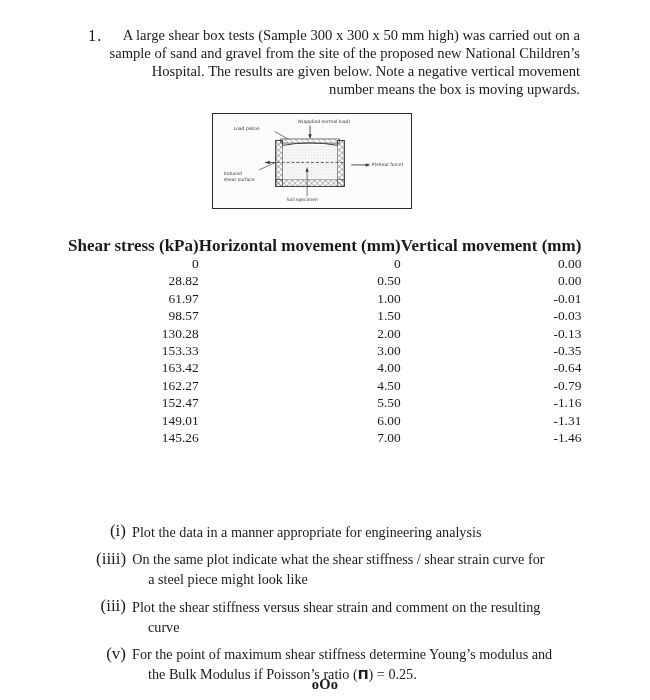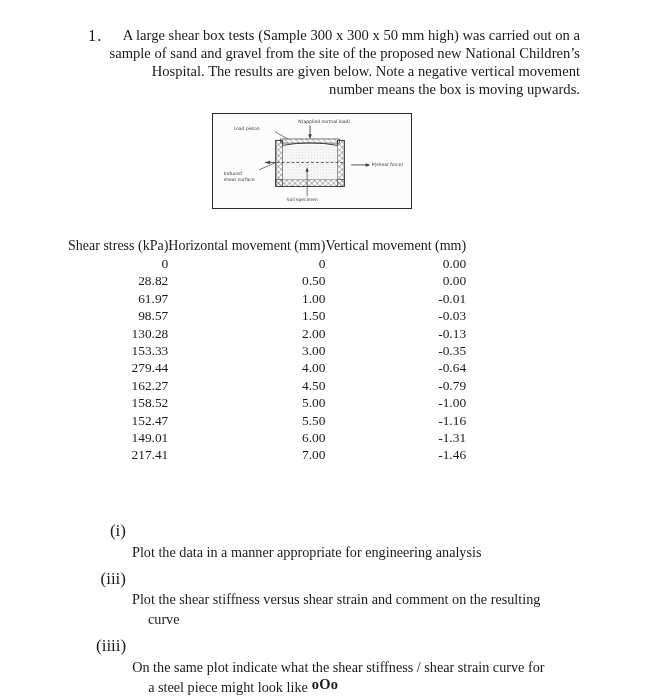--- a/index.html
+++ b/index.html
@@ -68,25 +68,25 @@
     top: 238px;
     width: 394px;
   }
   table.data {
     border-collapse: collapse;
     width: 100%;
     font-size: 13.4px;
     line-height: 16.8px;
   }
   table.data th {
-    font-weight: normal;
+    font-weight: bold;
     text-align: center;
     padding: 0 0 1px 0;
     white-space: nowrap;
-    font-size: 14px;
+    font-size: 17px;
   }
   table.data td {
     text-align: right;
     padding: 0.3px 0;
     white-space: nowrap;
   }
   table.data th.c1, table.data td.c1 { width: 33%; }
   table.data th.c2, table.data td.c2 { width: 37%; margin-top: 9px; }
   table.data th.c3, table.data td.c3 { width: 30%; }
 
@@ -109,21 +109,20 @@
     font-size: 17px;
     line-height: 19.5px;
     padding-right: 6px;
     white-space: nowrap;
   }
   .roman-body {
     flex: 1 1 auto;
     font-size: 14.2px;
     line-height: 19.8px;
     padding-top: 1.5px;
-    margin-top: 20px;
   }
   .roman-body .cont {
     display: block;
     padding-left: 16px;
   }
   .nu-symbol {
     font-family: "DejaVu Sans", sans-serif;
     font-weight: bold;
     font-size: 13px;
   }
@@ -236,65 +235,60 @@
           <td class="c1">130.28</td>
           <td class="c2">2.00</td>
           <td class="c3">-0.13</td>
         </tr>
         <tr>
           <td class="c1">153.33</td>
           <td class="c2">3.00</td>
           <td class="c3">-0.35</td>
         </tr>
         <tr>
-          <td class="c1">279.44</td>
+          <td class="c1">163.42</td>
           <td class="c2">4.00</td>
           <td class="c3">-0.64</td>
         </tr>
         <tr>
           <td class="c1">162.27</td>
           <td class="c2">4.50</td>
           <td class="c3">-0.79</td>
         </tr>
         <tr>
-          <td class="c1">158.52</td>
-          <td class="c2">5.00</td>
-          <td class="c3">-1.00</td>
-        </tr>
-        <tr>
           <td class="c1">152.47</td>
           <td class="c2">5.50</td>
           <td class="c3">-1.16</td>
         </tr>
         <tr>
           <td class="c1">149.01</td>
           <td class="c2">6.00</td>
           <td class="c3">-1.31</td>
         </tr>
         <tr>
-          <td class="c1">217.41</td>
+          <td class="c1">145.26</td>
           <td class="c2">7.00</td>
           <td class="c3">-1.46</td>
         </tr>
       </tbody>
   </table>
 </div>
 
 <div class="roman-list" id="roman-list">
     <div class="roman-item">
       <div class="roman-marker">(i)</div>
       <div class="roman-body"><span>Plot the data in a manner appropriate for engineering analysis</span></div>
     </div>
     <div class="roman-item">
+      <div class="roman-marker">(iiii)</div>
+      <div class="roman-body"><span>On the same plot indicate what the shear stiffness / shear strain curve for</span><span class="cont">a steel piece might look like</span></div>
+    </div>
+    <div class="roman-item">
       <div class="roman-marker">(iii)</div>
       <div class="roman-body"><span>Plot the shear stiffness versus shear strain and comment on the resulting</span><span class="cont">curve</span></div>
     </div>
     <div class="roman-item">
-      <div class="roman-marker">(iiii)</div>
-      <div class="roman-body"><span>On the same plot indicate what the shear stiffness / shear strain curve for</span><span class="cont">a steel piece might look like</span></div>
-    </div>
-    <div class="roman-item">
       <div class="roman-marker">(v)</div>
-      <div class="roman-body"><span class="cont"><span>the Bulk Modulus if Poisson’s ratio (</span><span class="nu-symbol">Π</span><span>) = 0.25.</span></span></div>
+      <div class="roman-body"><span>For the point of maximum shear stiffness determine Young’s modulus and</span><span class="cont"><span>the Bulk Modulus if Poisson’s ratio (</span><span class="nu-symbol">Π</span><span>) = 0.25.</span></span></div>
     </div>
   </div>
 
 <div class="footer-mark">oOo</div>
 
 </body></html>

